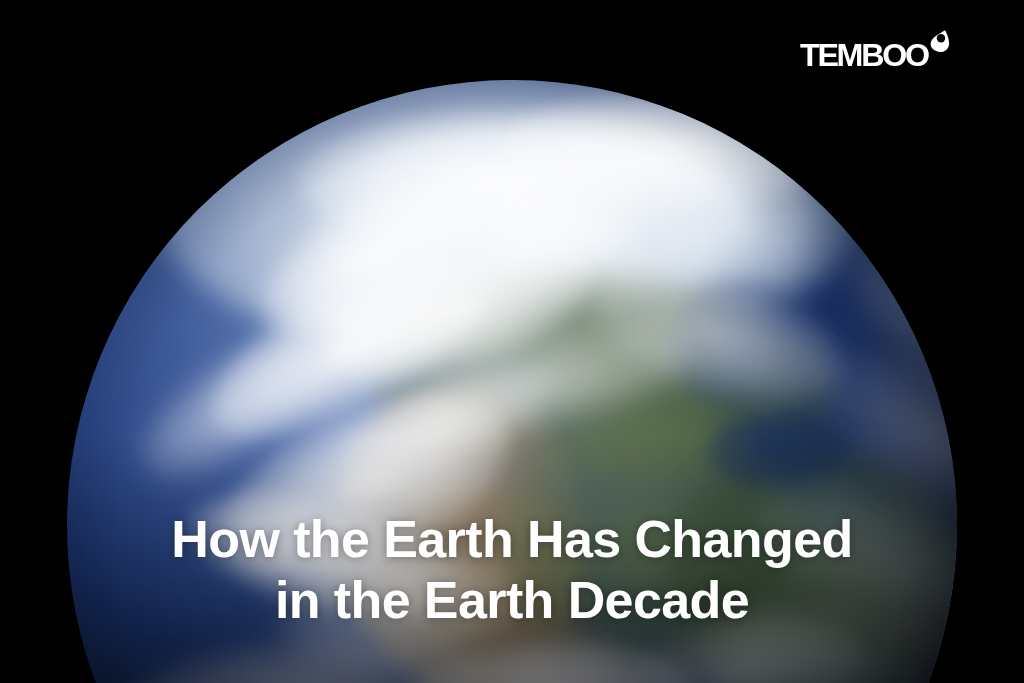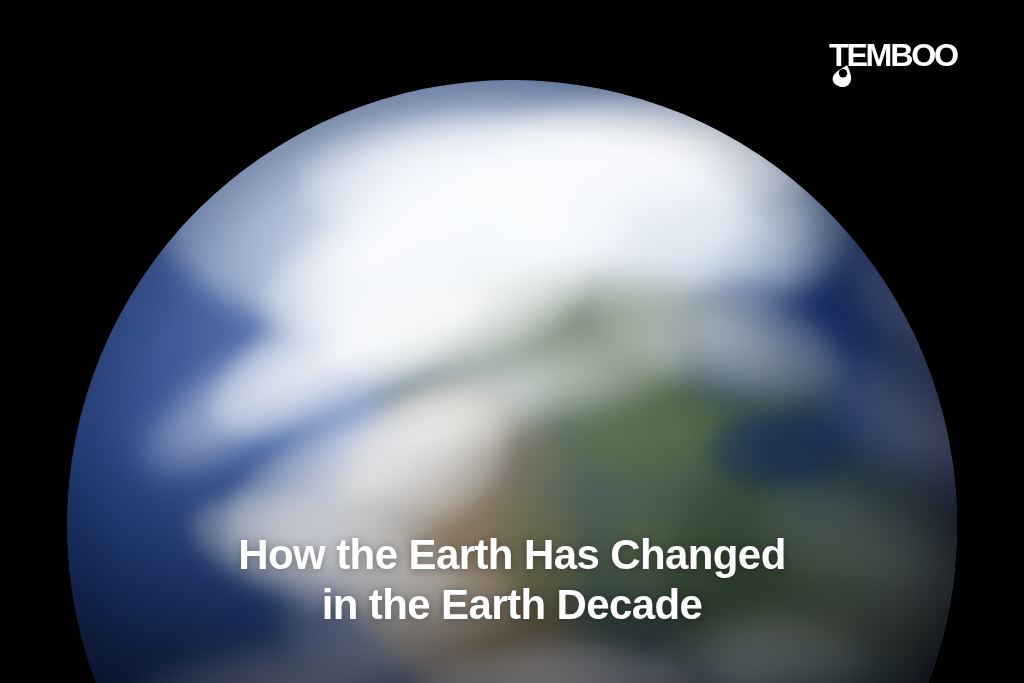--- a/index.html
+++ b/index.html
@@ -224,21 +224,20 @@
 
   
   #logo {
     position: absolute;
     top: 40px;
     right: 72px;
     display: flex;
     align-items: flex-start;
     gap: 4px;
     user-select: none;
-    flex-direction: column;
   }
   #logo-wordmark {
     color: #ffffff;
     font-family: "Liberation Sans", sans-serif;
     font-size: 31px;
     font-weight: bold;
     letter-spacing: -2.2px;
     line-height: 1;
     transform: scaleX(1.04);
     transform-origin: left center;
@@ -247,26 +246,26 @@
     display: block;
     margin-top: -11px;
     margin-left: 3px;
   }
 
   
   #title {
     position: absolute;
     left: 0;
     right: 0;
-    top: 502px;
+    top: 474px;
     text-align: center;
     color: #ffffff;
     font-family: "Liberation Sans", sans-serif;
     font-weight: bold;
-    font-size: 42px;
+    font-size: 52px;
     line-height: 1.18;
     letter-spacing: -0.6px;
     text-shadow: 0 1px 10px rgba(0,0,0,0.35);
   }
   #title .title-line { display: block; white-space: nowrap; }
 </style>
 </head>
 <body>
 
 <div id="stage">

